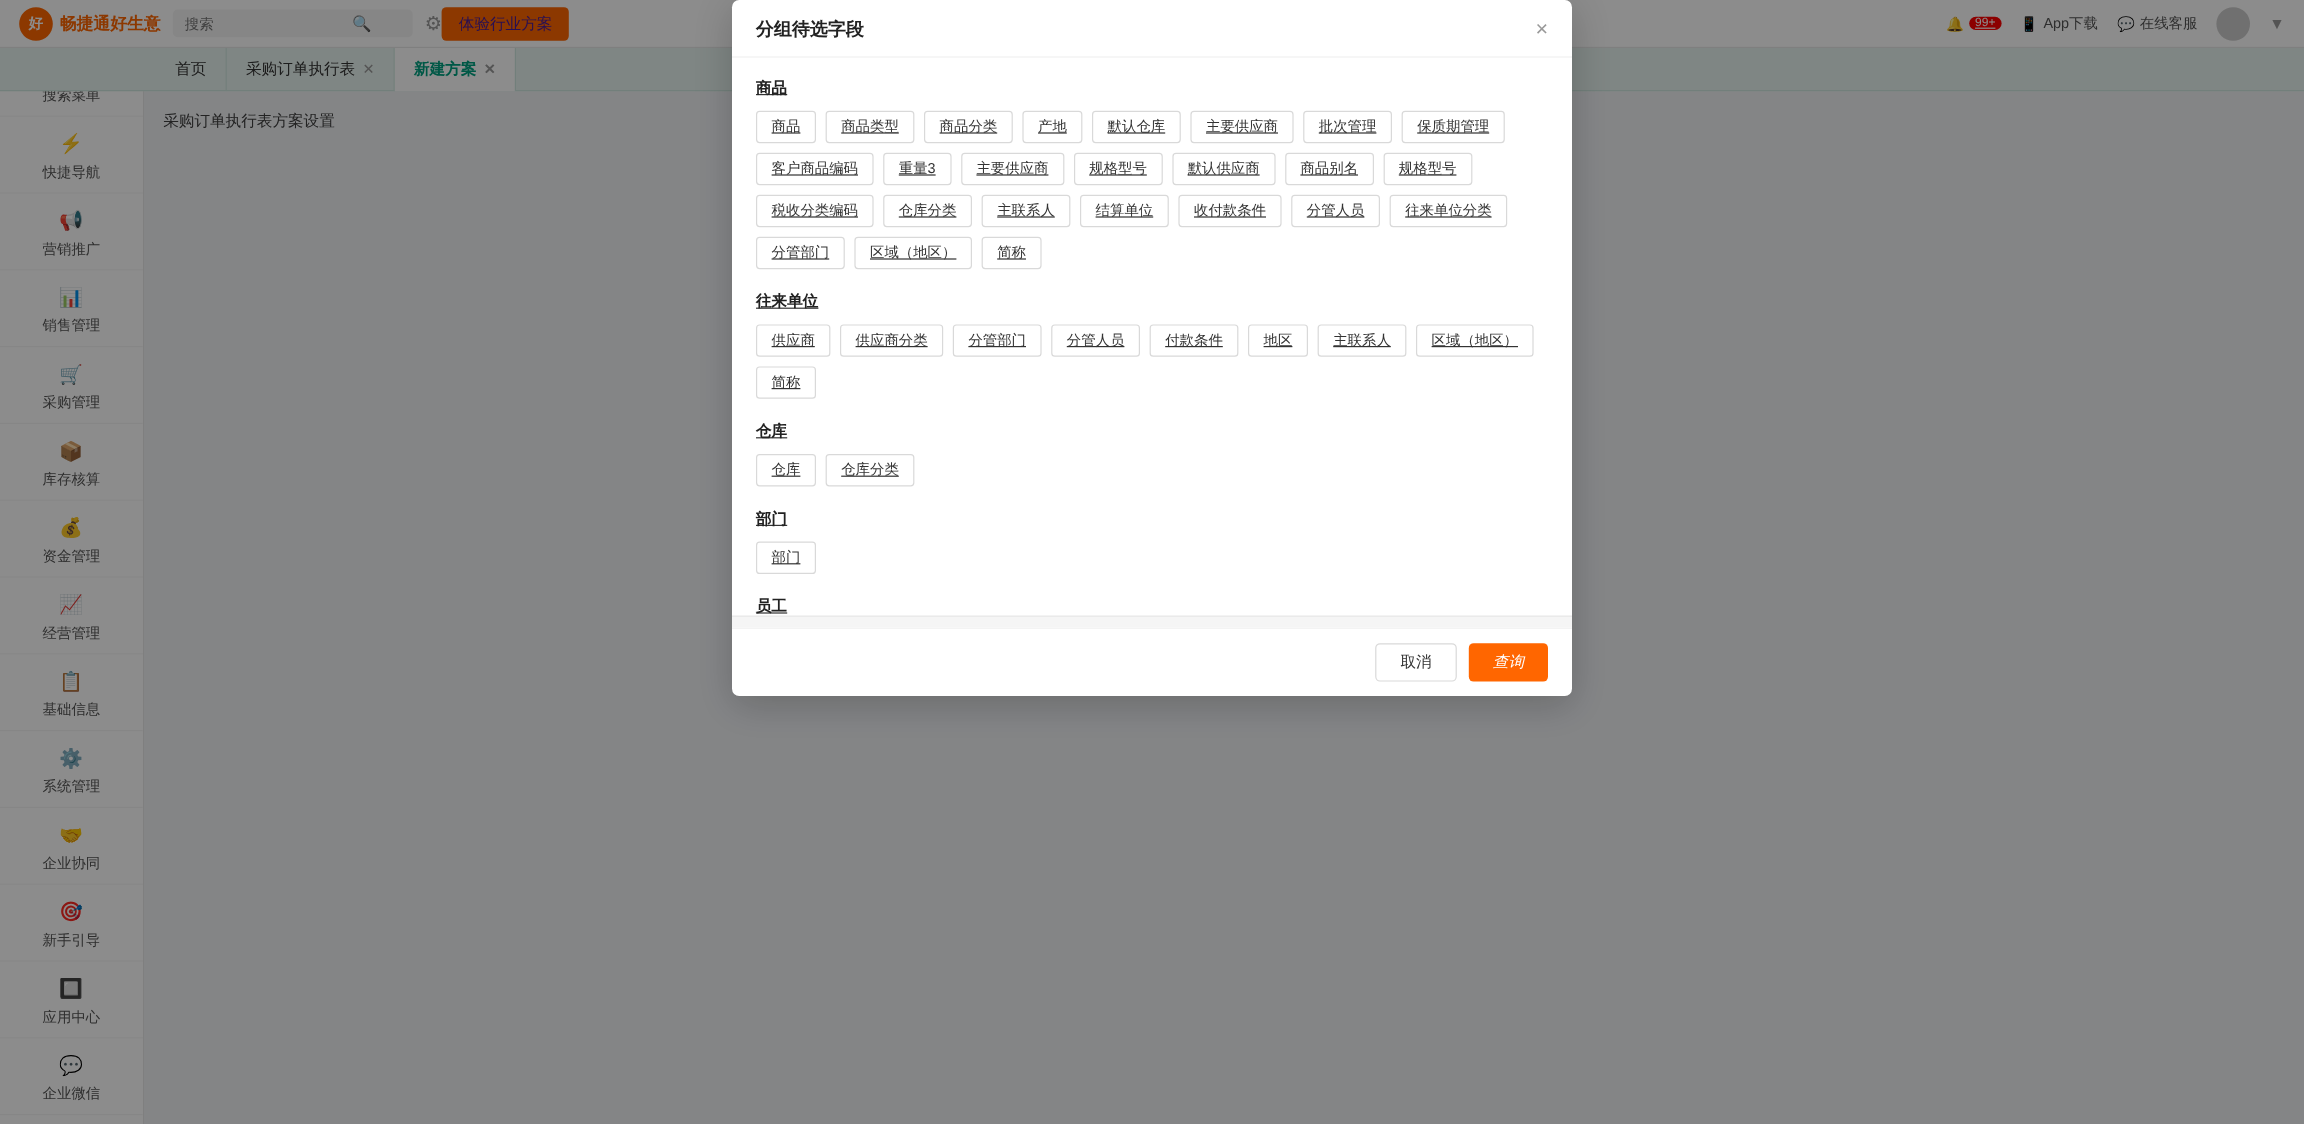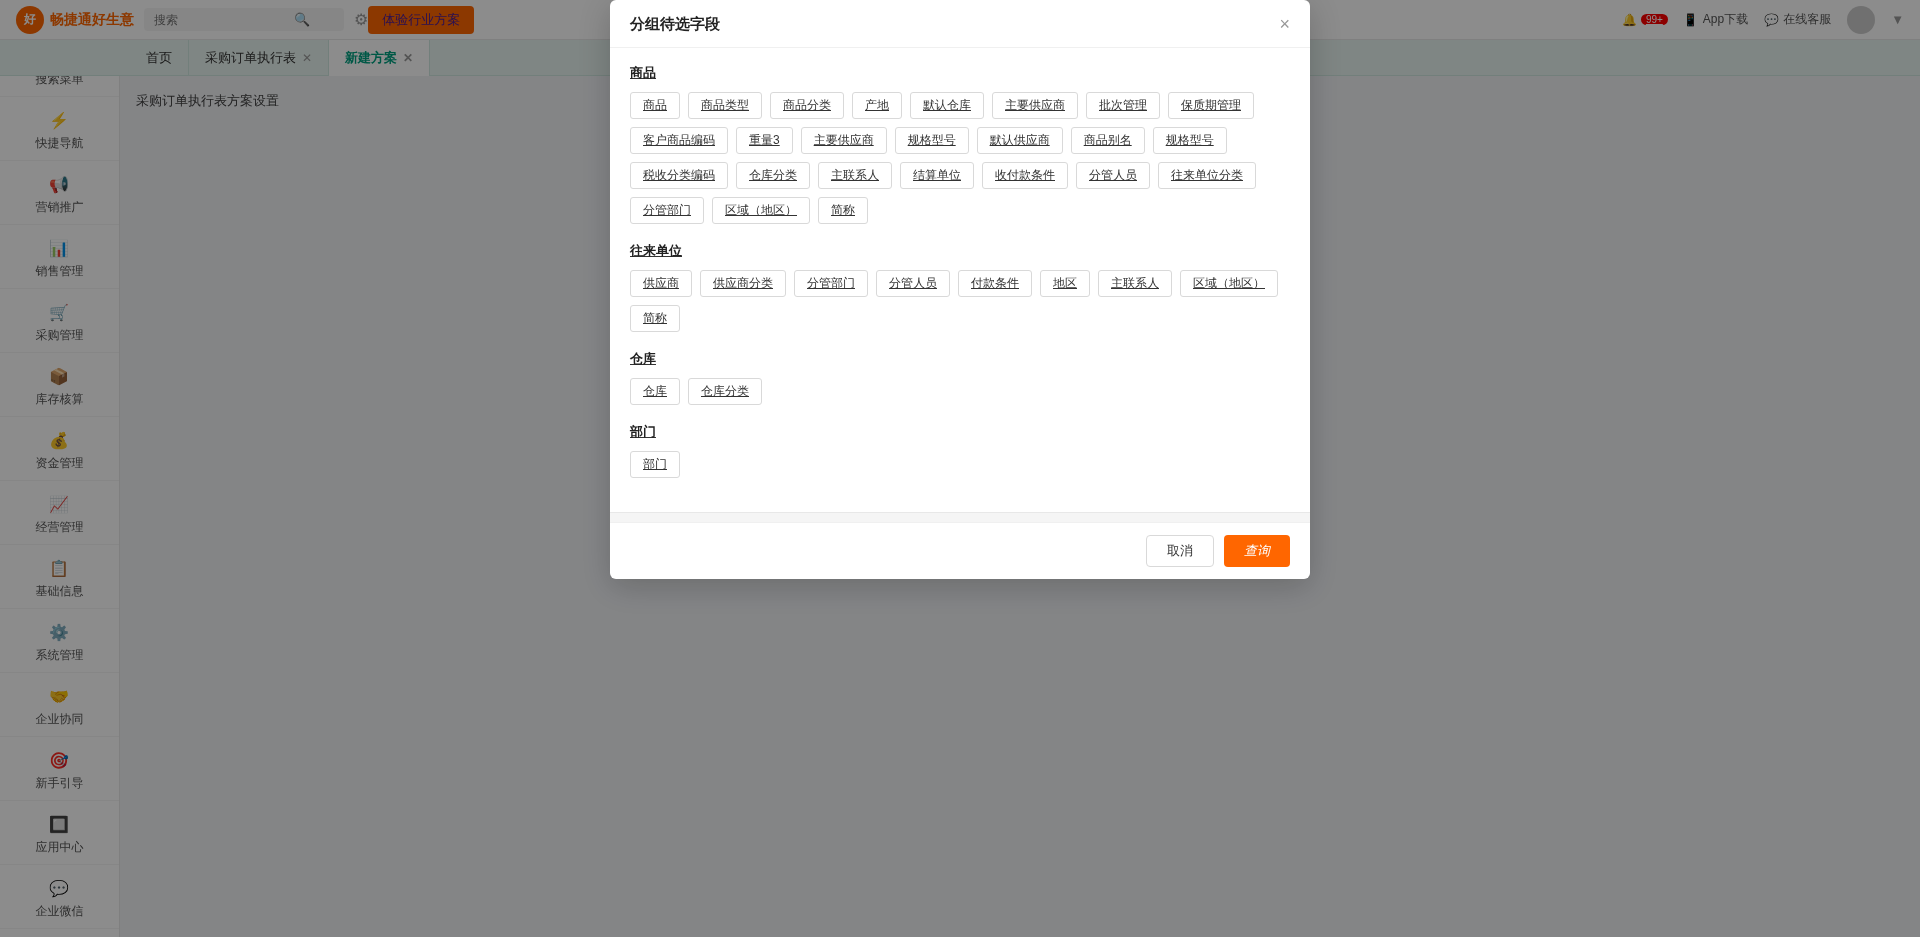--- a/index.html
+++ b/index.html
@@ -452,20 +452,23 @@
             <div class="field-tag">仓库</div>
             <div class="field-tag">仓库分类</div>
           </div>
         </div>
         <div class="field-group">
           <div class="field-group-title">部门</div>
           <div class="field-tags">
             <div class="field-tag">部门</div>
           </div>
         </div>
+        <div class="field-group">
+          <div class="field-group-title">员工</div>
+        </div>
       </div>
     <div class="modal-scroll-h"></div>
     <div class="modal-footer">
       <button class="btn-cancel">取消</button>
       <button class="btn-confirm">查询</button>
     </div>
   </div>
 </div>
 
 </body></html>

